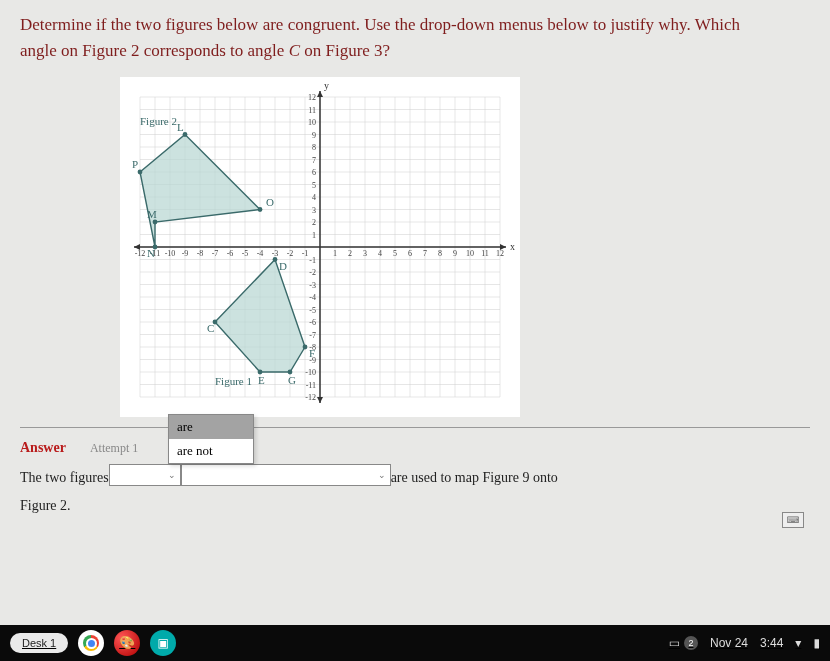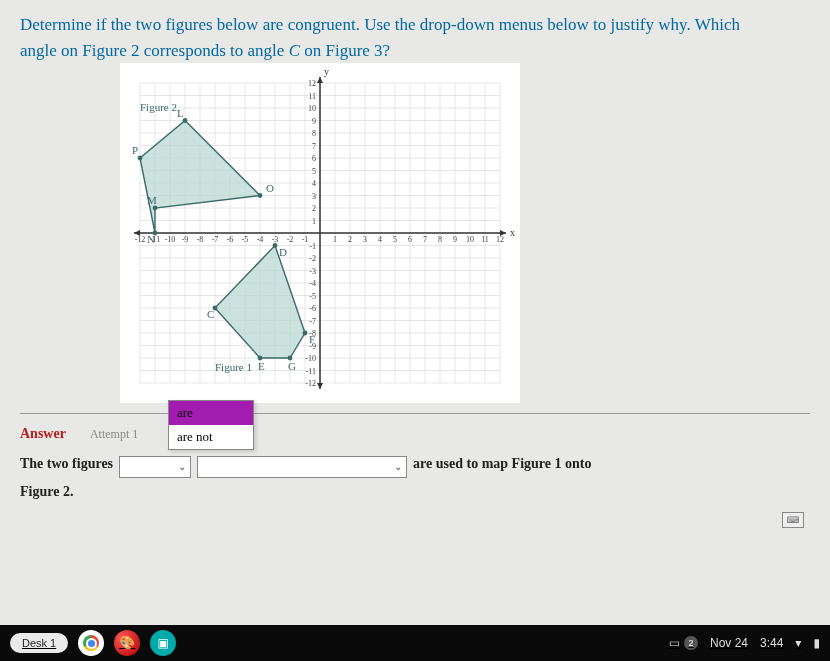--- a/index.html
+++ b/index.html
@@ -10,21 +10,22 @@
   height: 661px;
   overflow: hidden;
   position: relative;
 }
 .content {
   padding: 12px 20px 0 20px;
 }
 .question {
   font-size: 17px;
   line-height: 1.5;
-  color: #0369a1;
+  color: #7f1d1d;
+  margin-bottom: 14px;
 }
 .question .mathvar { font-style: italic; }
 .chart-area {
   width: 400px;
   height: 340px;
   margin: 0 auto 10px 100px;
   position: relative;
   background: #fff;
 }
 .sep {
@@ -50,30 +51,29 @@
   background: #fff;
   border: 1px solid #888;
   box-shadow: 2px 2px 4px rgba(0,0,0,0.15);
   font-size: 13px;
   z-index: 10;
 }
 .dropdown-open .opt {
   padding: 4px 8px;
   cursor: pointer;
 }
-.dropdown-open .opt.sel { background: #a21caf; }
+.dropdown-open .opt.sel { background: #a3a3a3; }
 .sentence-row {
   font-size: 14px;
   color: #222;
   display: flex;
   flex-wrap: wrap;
-  align-items: flex-end;
-  gap: 6px;
+  align-items: flex-start;
+  gap: 0;
   line-height: 2;
-  font-weight: bold;
 }
 .select-box {
   display: inline-flex;
   align-items: center;
   justify-content: flex-end;
   height: 22px;
   background: #fff;
   border: 1px solid #888;
   padding: 0 4px;
   font-size: 12px;
@@ -315,21 +315,21 @@
   </div>
 
   <div class="sentence-row">
     <span>The two figures</span>
     <span class="select-box small">
         <span class="chev">⌄</span>
       </span>
     <span class="select-box big">
         <span class="chev">⌄</span>
       </span>
-    <span>are used to map Figure 1 onto</span>
+    <span>are used to map Figure 9 onto</span>
   </div>
   <div class="sentence-row">
     <span>Figure 2.</span>
   </div>
 </div>
 
 <div class="badge-icon">⌨</div>
 
 <div class="taskbar">
   <div class="desk-pill">Desk 1</div>

